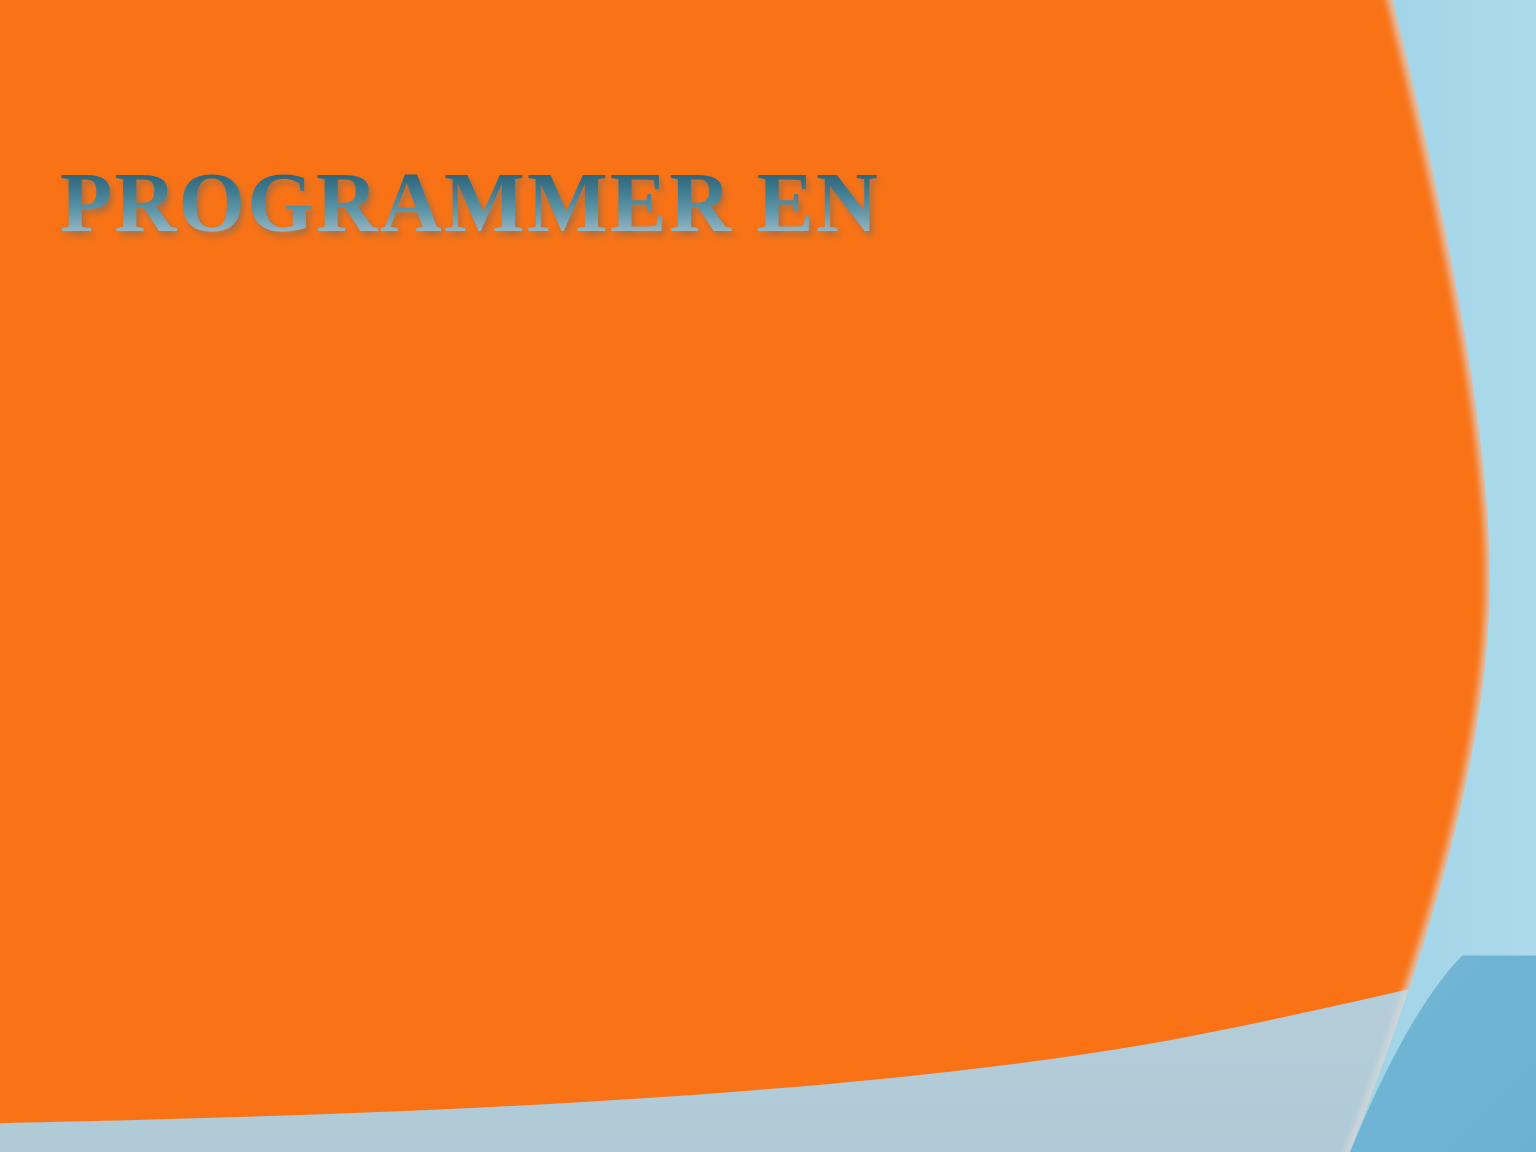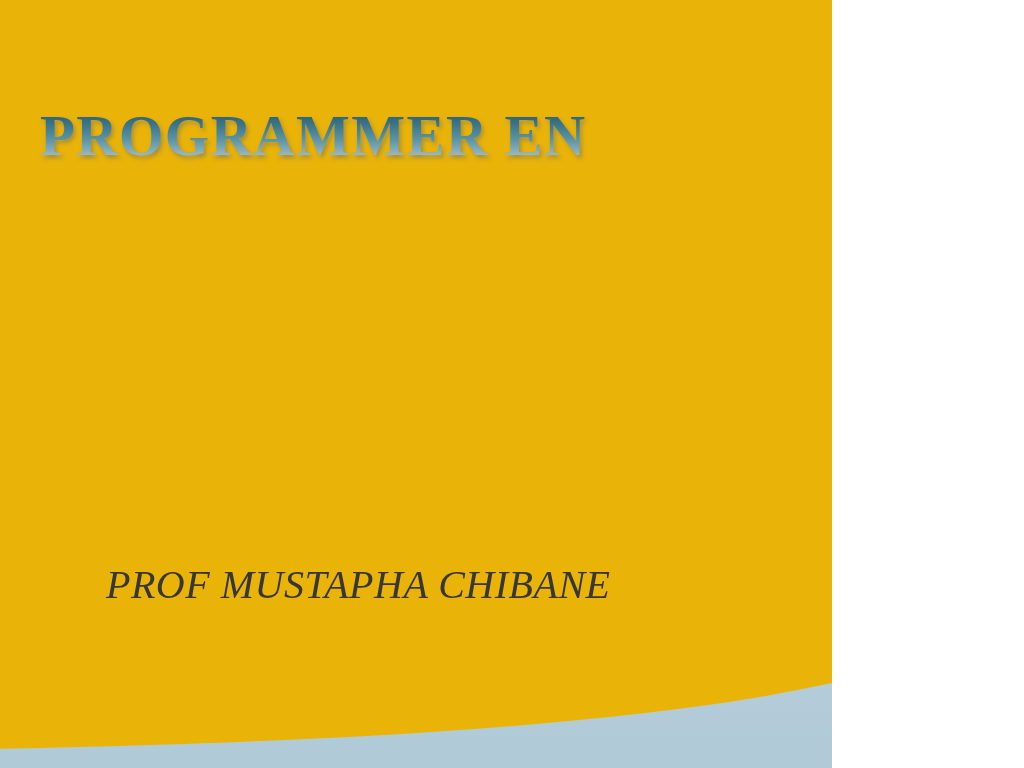--- a/index.html
+++ b/index.html
@@ -9,23 +9,23 @@
   }
   body {
     width: 1024px;
     height: 768px;
     overflow: hidden;
     font-family: "Liberation Serif", serif;
   }
 
   #slide {
     position: relative;
-    width: 832px;
+    width: 1024px;
     height: 768px;
-    background: #eab308;
+    background: #f97316;
     overflow: hidden;
   }
 
   
   .decor-layer {
     position: absolute;
     inset: 0;
     width: 1024px;
     height: 768px;
     pointer-events: none;
@@ -126,15 +126,14 @@
 
     <g>
       <path d="M 975,637 C 1000,637 1020,637 1034,637 L 1034,778 L 896,778 C 925,705 952,660 975,637 Z" fill="url(#cornerGrad)"></path>
     </g>
   </svg>
 
   <div id="title-block">
     <span class="title-line">PROGRAMMER EN</span>
   </div>
 
-  <div id="subtitle">PROF MUSTAPHA CHIBANE</div>
 
 </div>
 
 </body></html>

